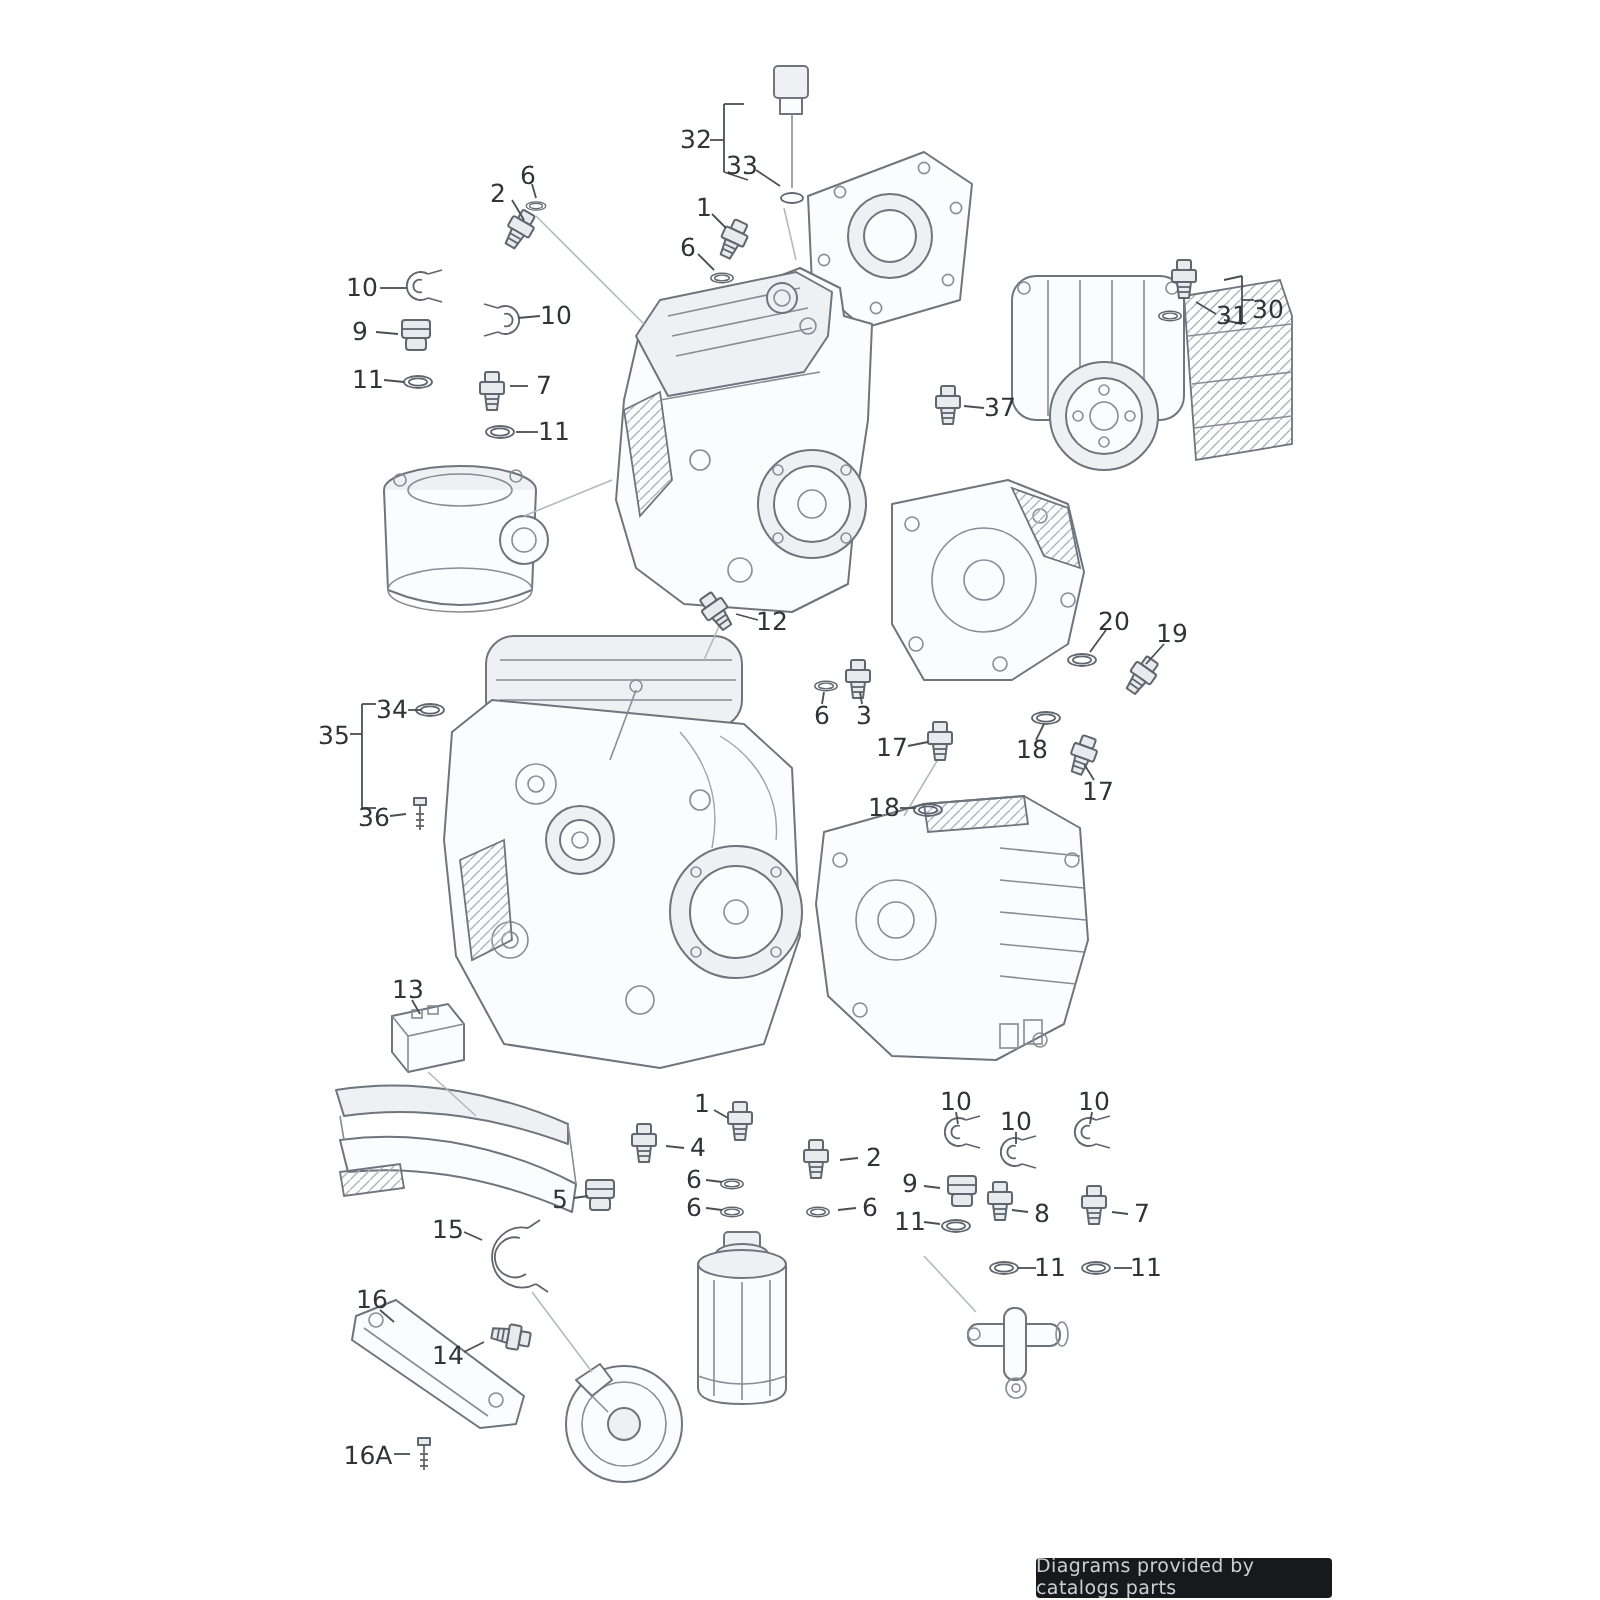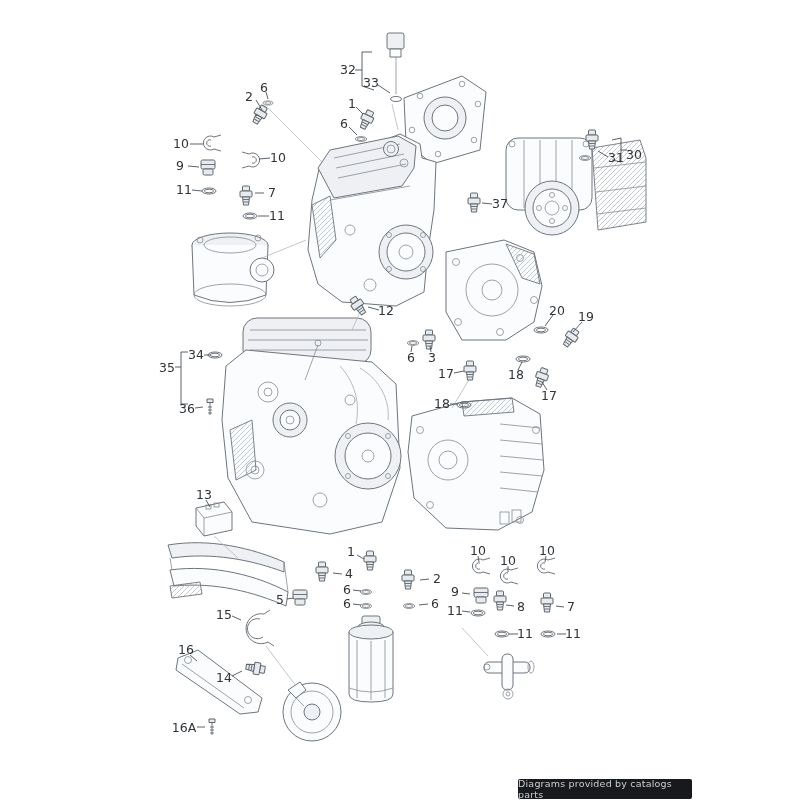--- a/index.html
+++ b/index.html
@@ -14,21 +14,21 @@
   .thin   {stroke:#9aa1a8;stroke-width:.7;fill:none;}
   .asm    {stroke:#b3b9bf;stroke-width:.8;fill:none;}
   .hatched{fill:url(#hatch);stroke:#6e757c;stroke-width:.9;}
   .glyph  {stroke:#5f666d;stroke-width:1;fill:#e8ebee;stroke-linejoin:round;}
   .glyph-line{stroke:#5f666d;stroke-width:.9;fill:none;}
 
   .part-label{font-family:"DejaVu Sans",sans-serif;font-size:12.5px;
               fill:var(--label-color,#2f3438);text-anchor:middle;cursor:pointer;}
   .leader{stroke:#4a5056;stroke-width:.9;fill:none;}
 
-  .footer-badge{position:absolute;left:518px;top:779px;width:174px;height:20px;
+  .footer-badge{position:absolute;left:518px;top:779px;width:148px;height:20px;
                 background:var(--footer-bg,#17191c);color:var(--footer-text,#c9ced3);
                 font-family:"DejaVu Sans",sans-serif;font-size:9.5px;
                 display:flex;align-items:center;justify-content:center;
                 border-radius:2px;letter-spacing:.2px;}
 </style>
 </head>
 <body>
 
 <div class="stage">
 

